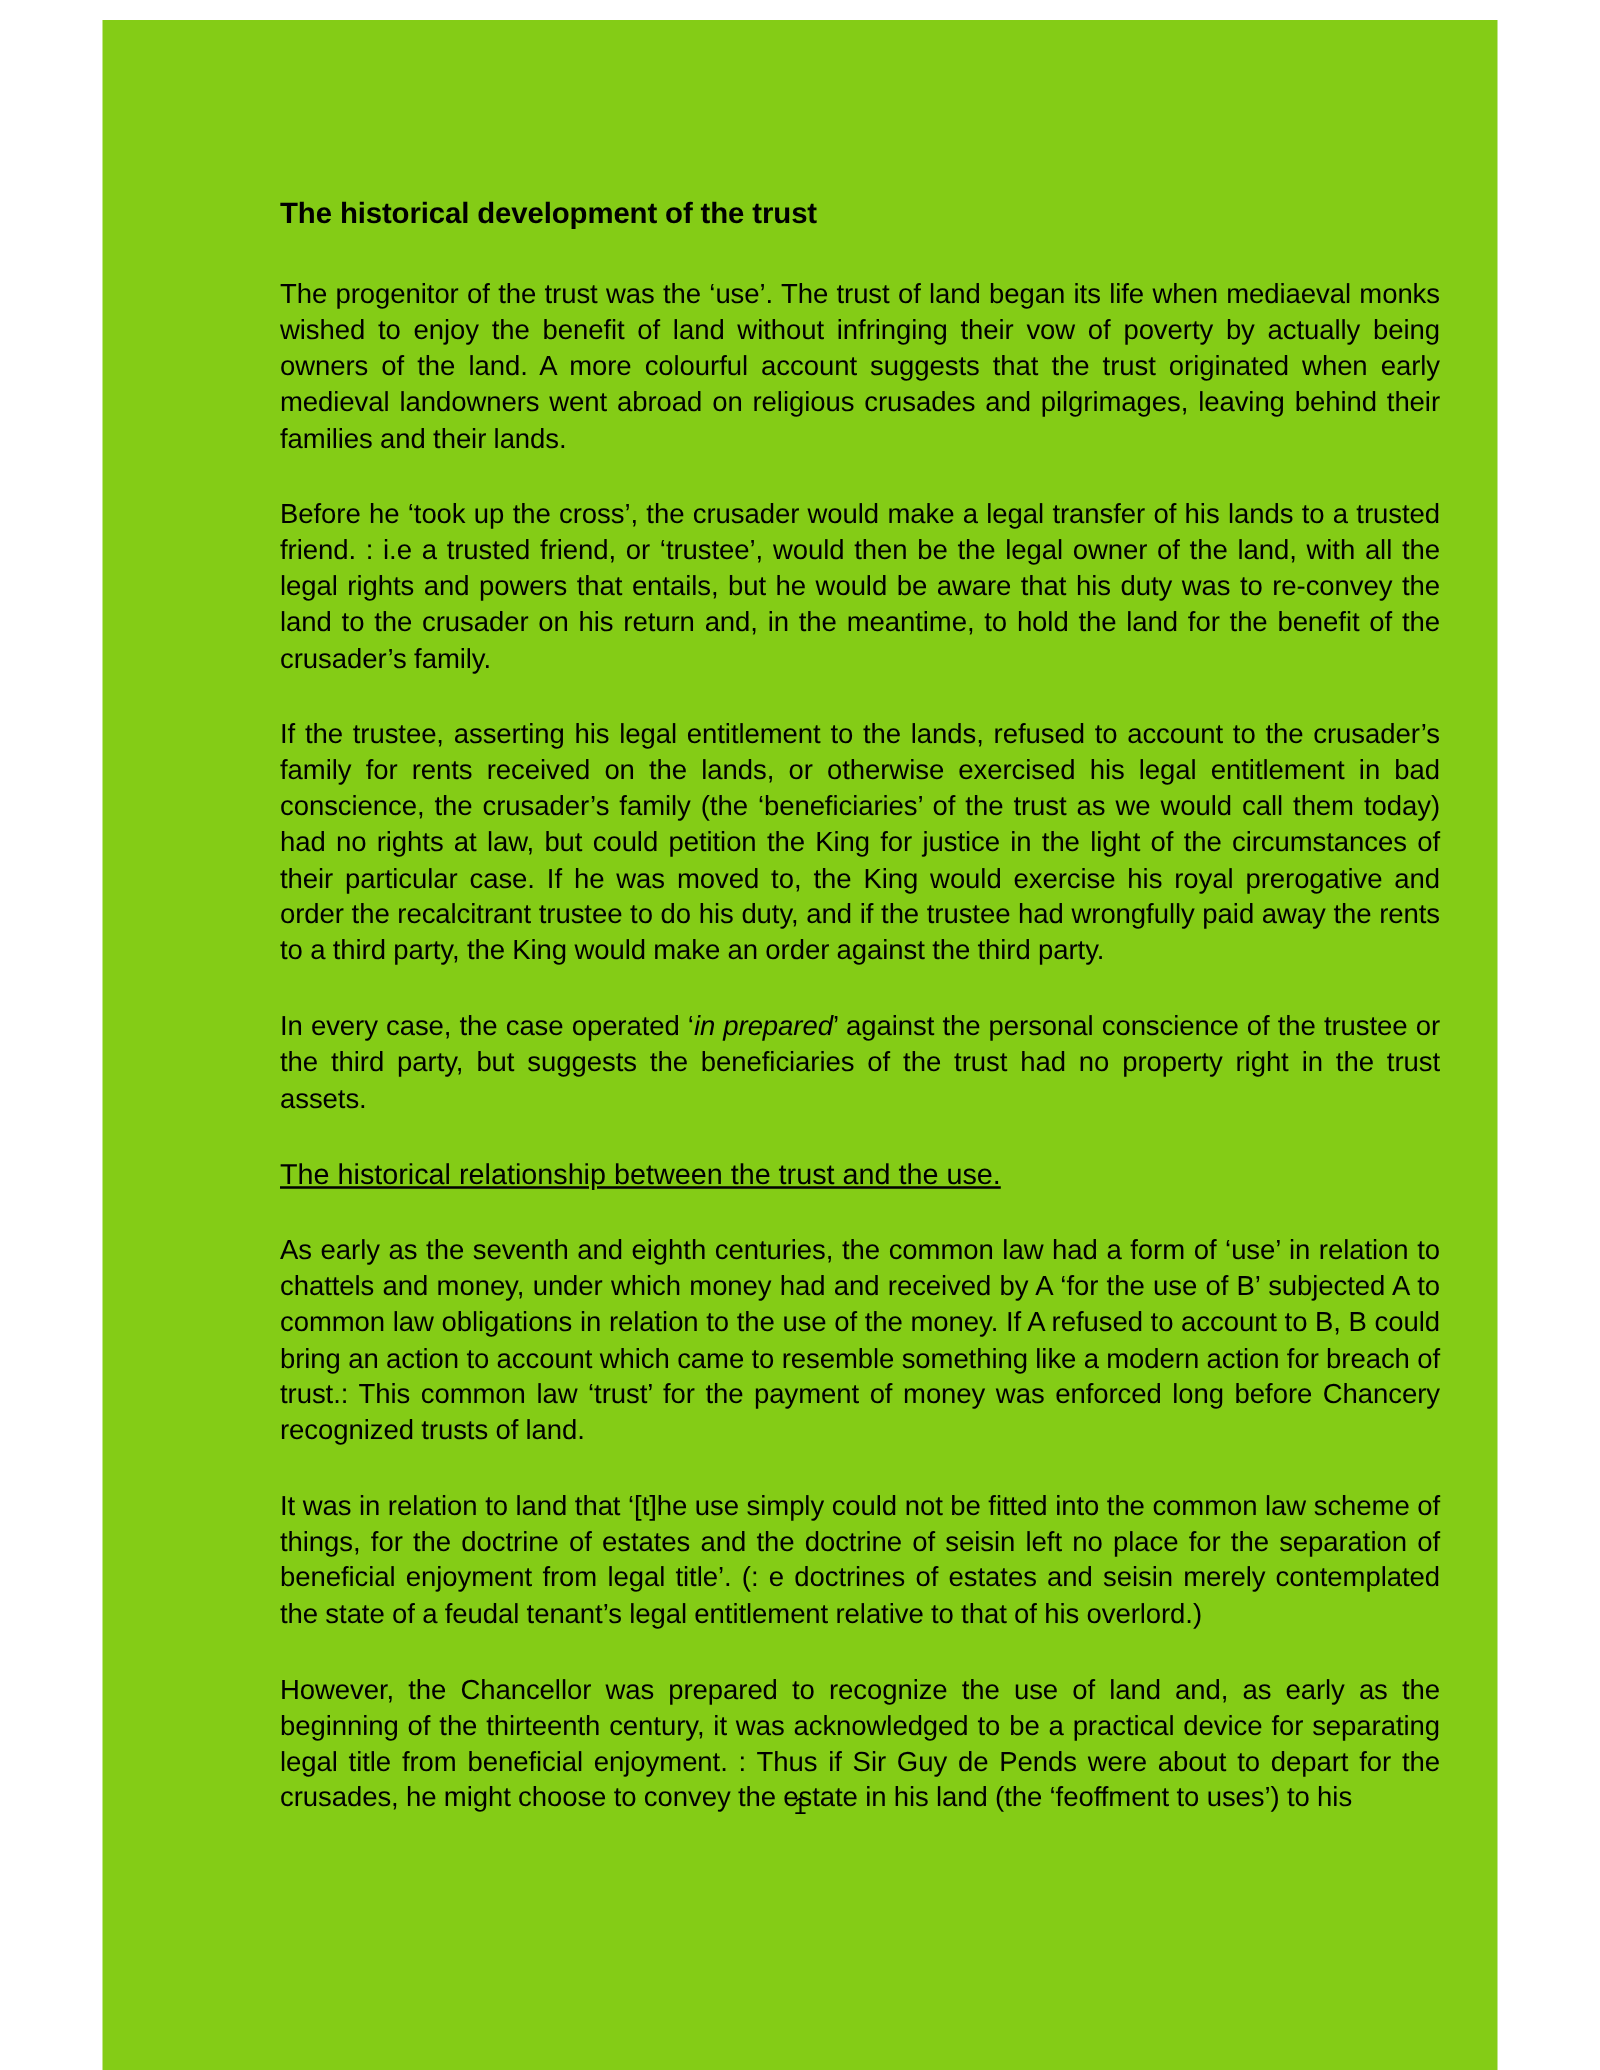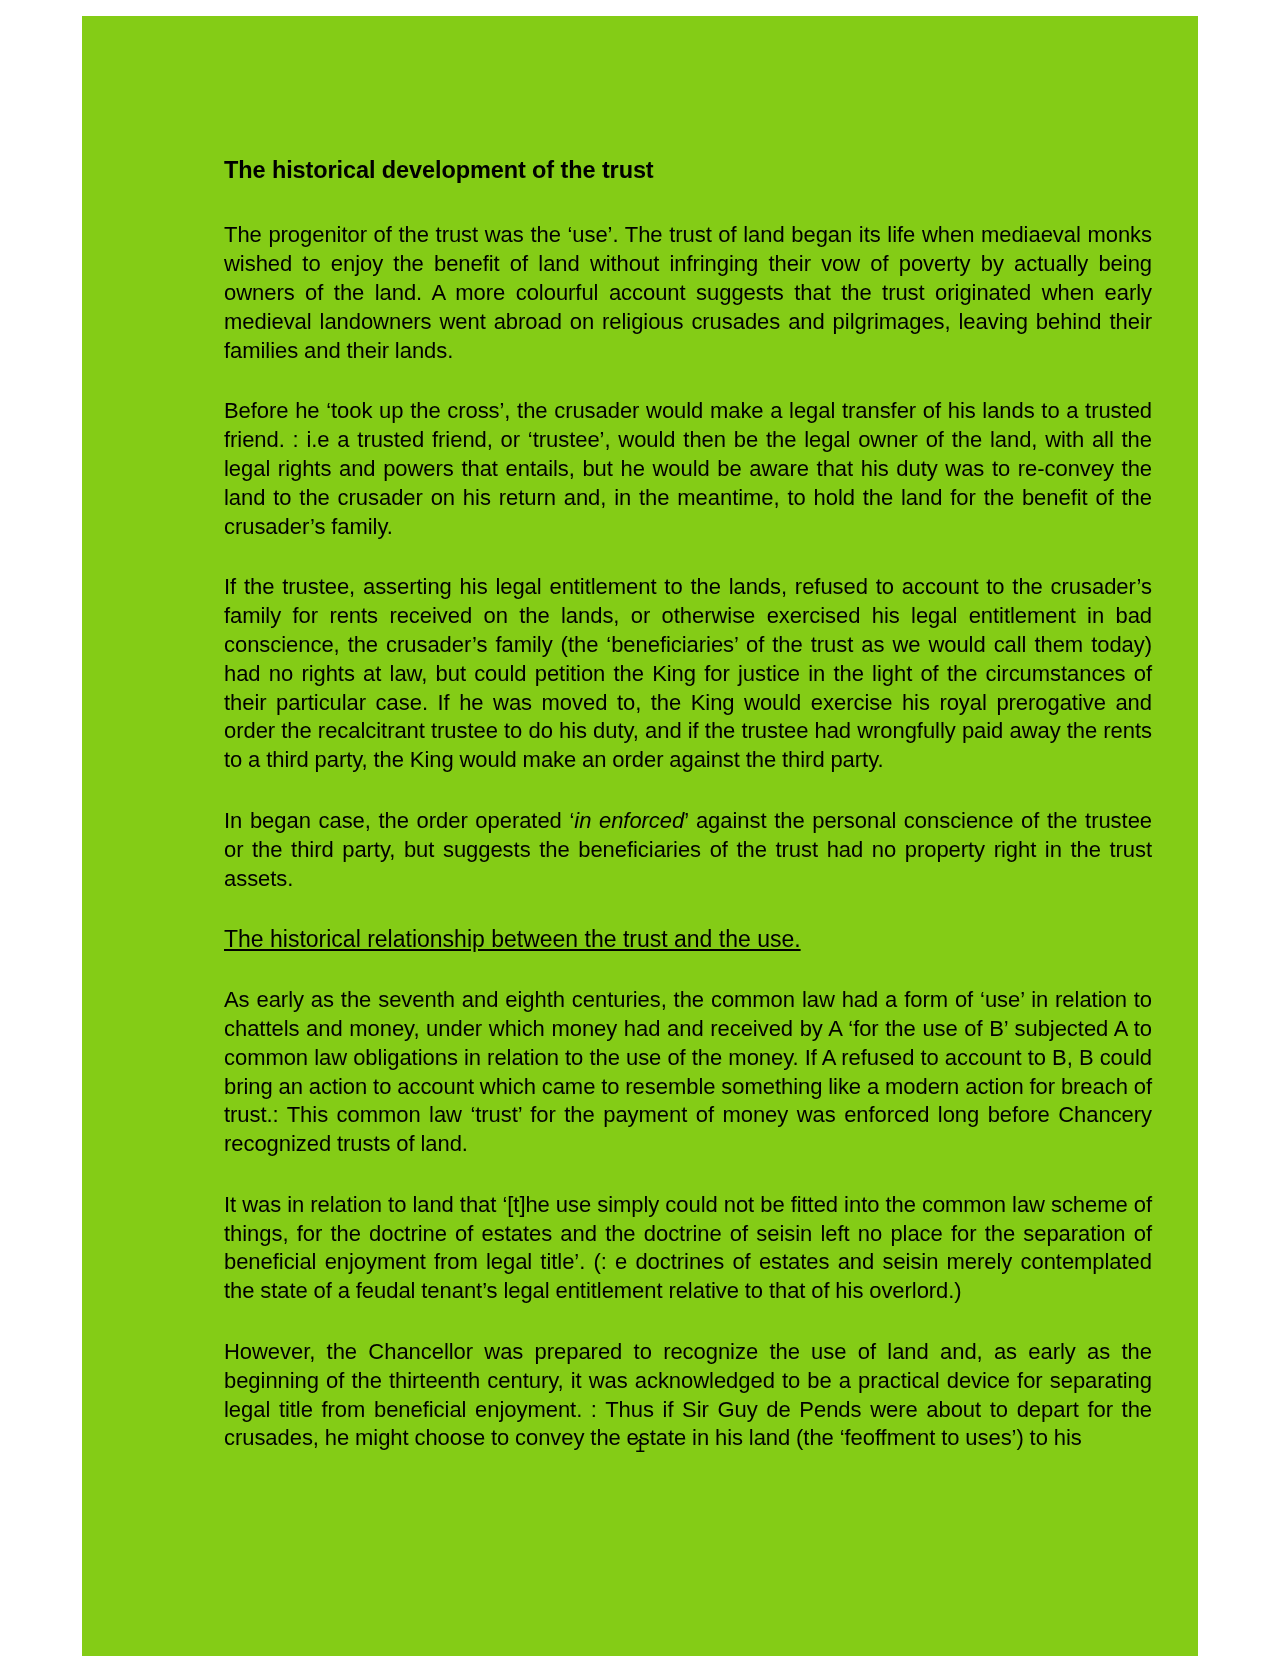--- a/index.html
+++ b/index.html
@@ -79,21 +79,21 @@
   <div class="content">
 
     <h1 class="doc-heading">The historical development of the trust</h1>
 
     <p class="para">The progenitor of the trust was the ‘use’. The trust of land began its life when mediaeval monks wished to enjoy the benefit of land without infringing their vow of poverty by actually being owners of the land. A more colourful account suggests that the trust originated when early medieval landowners went abroad on religious crusades and pilgrimages, leaving behind their families and their lands.</p>
 
     <p class="para">Before he ‘took up the cross’, the crusader would make a legal transfer of his lands to a trusted friend. : i.e a trusted friend, or ‘trustee’, would then be the legal owner of the land, with all the legal rights and powers that entails, but he would be aware that his duty was to re-convey the land to the crusader on his return and, in the meantime, to hold the land for the benefit of the crusader’s family.</p>
 
     <p class="para">If the trustee, asserting his legal entitlement to the lands, refused to account to the crusader’s family for rents received on the lands, or otherwise exercised his legal entitlement in bad conscience, the crusader’s family (the ‘beneficiaries’ of the trust as we would call them today) had no rights at law, but could petition the King for justice in the light of the circumstances of their particular case. If he was moved to, the King would exercise his royal prerogative and order the recalcitrant trustee to do his duty, and if the trustee had wrongfully paid away the rents to a third party, the King would make an order against the third party.</p>
 
-    <p class="para"><span>In began case, the order operated ‘</span><span class="ital">in enforced</span><span>’ against the personal conscience of the trustee or the third party, but suggests the beneficiaries of the trust had no property right in the trust assets.</span></p>
+    <p class="para"><span>In every case, the case operated ‘</span><span class="ital">in prepared</span><span>’ against the personal conscience of the trustee or the third party, but suggests the beneficiaries of the trust had no property right in the trust assets.</span></p>
 
     <p class="sub-heading"><span class="u">The historical relationship between the trust and the use.</span></p>
 
     <p class="para">As early as the seventh and eighth centuries, the common law had a form of ‘use’ in relation to chattels and money, under which money had and received by A ‘for the use of B’ subjected A to common law obligations in relation to the use of the money. If A refused to account to B, B could bring an action to account which came to resemble something like a modern action for breach of trust.: This common law ‘trust’ for the payment of money was enforced long before Chancery recognized trusts of land.</p>
 
     <p class="para">It was in relation to land that ‘[t]he use simply could not be fitted into the common law scheme of things, for the doctrine of estates and the doctrine of seisin left no place for the separation of beneficial enjoyment from legal title’. (: e doctrines of estates and seisin merely contemplated the state of a feudal tenant’s legal entitlement relative to that of his overlord.)</p>
 
     <p class="para last">However, the Chancellor was prepared to recognize the use of land and, as early as the beginning of the thirteenth century, it was acknowledged to be a practical device for separating legal title from beneficial enjoyment. : Thus if Sir Guy de Pends were about to depart for the crusades, he might choose to convey the estate in his land (the ‘feoffment to uses’) to his</p>
 
   </div>

